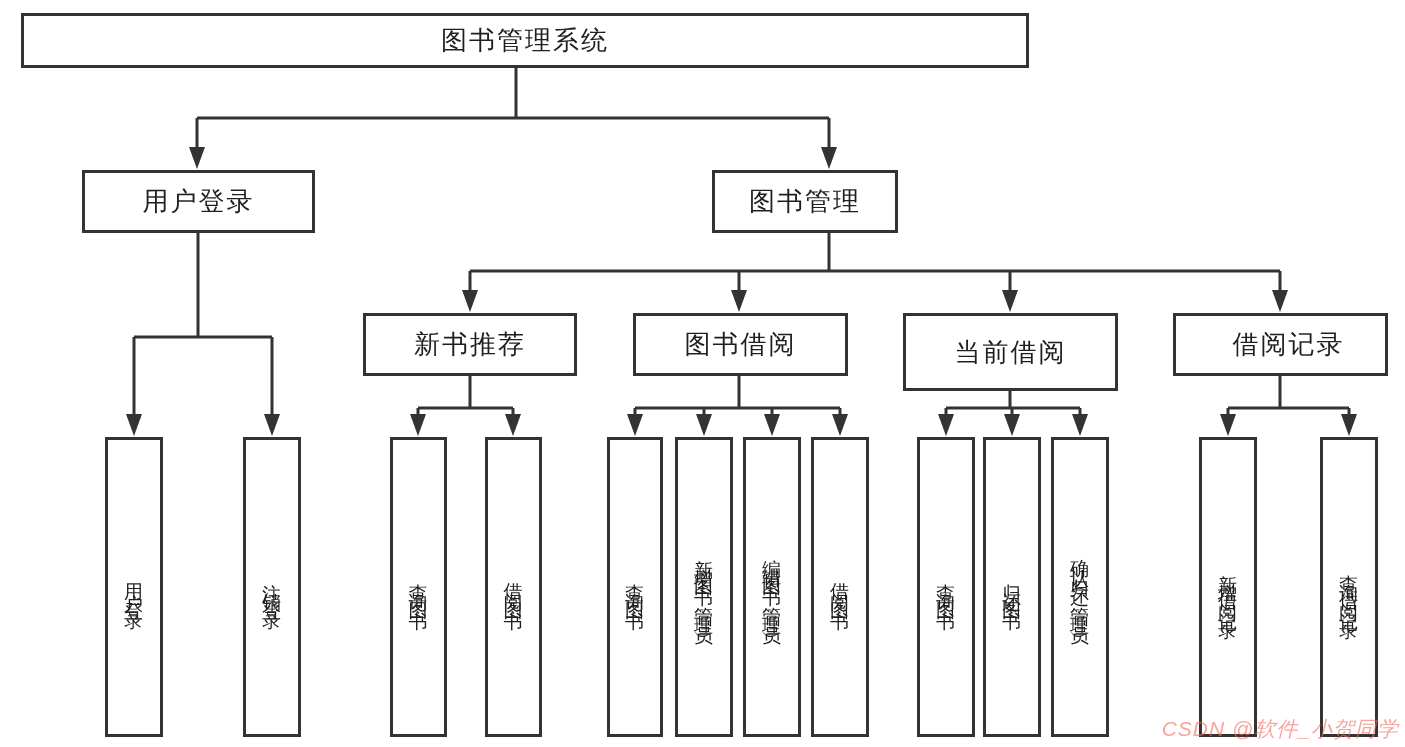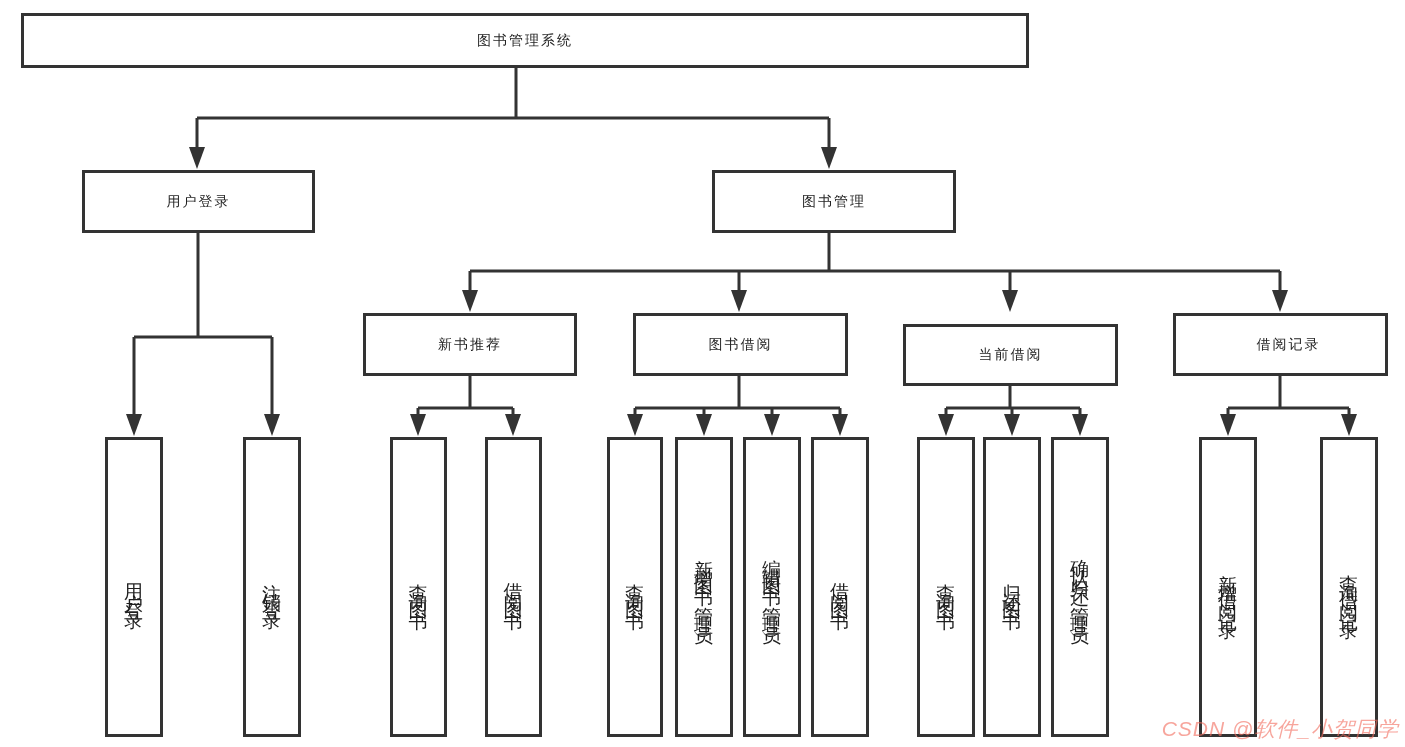--- a/index.html
+++ b/index.html
@@ -19,21 +19,21 @@
     position:absolute;
     box-sizing:border-box;
     border:3px solid var(--line,#333333);
     background:#ffffff;
     display:flex;
     align-items:center;
     justify-content:center;
     text-align:center;
   }
   .node.h{
-    font-size:14px;
+    font-size:26px;
     letter-spacing:2px;
     white-space:nowrap;
   }
   .node.v .vtext{
     writing-mode:vertical-rl;
     text-orientation:mixed;
     font-size:19px;
     letter-spacing:0.5em;
     line-height:1;
   }
@@ -108,25 +108,25 @@
       <polygon points="1004,414 1020,414 1012,436"></polygon>
       <polygon points="1072,414 1088,414 1080,436"></polygon>
       <polygon points="1220,414 1236,414 1228,436"></polygon>
       <polygon points="1341,414 1357,414 1349,436"></polygon>
     </g>
   </svg>
 
   <div class="node h" style="left:21px;top:13px;width:1008px;height:55px;">图书管理系统</div>
 
   <div class="node h" style="left:82px;top:170px;width:233px;height:63px;">用户登录</div>
-  <div class="node h" style="left:712px;top:170px;width:244px;height:63px;">图书管理</div>
+  <div class="node h" style="left:712px;top:170px;width:186px;height:63px;">图书管理</div>
 
   <div class="node h" style="left:633px;top:313px;width:215px;height:63px;">图书借阅</div>
   <div class="node h" style="left:363px;top:313px;width:214px;height:63px;">新书推荐</div>
-  <div class="node h" style="left:903px;top:313px;width:215px;height:62px;margin-top:11px;">当前借阅</div>
+  <div class="node h" style="left:903px;top:313px;width:215px;height:78px;">当前借阅</div>
   <div class="node h" style="left:1173px;top:313px;width:215px;height:63px;padding-left:16px;">借阅记录</div>
 
   <div class="node v" style="left:105px;top:437px;width:58px;height:300px;">
     <span class="vtext">用户登录</span>
   </div>
   <div class="node v" style="left:243px;top:437px;width:58px;height:300px;">
     <span class="vtext">注销登录</span>
   </div>
 
   <div class="node v" style="left:390px;top:437px;width:57px;height:300px;">

